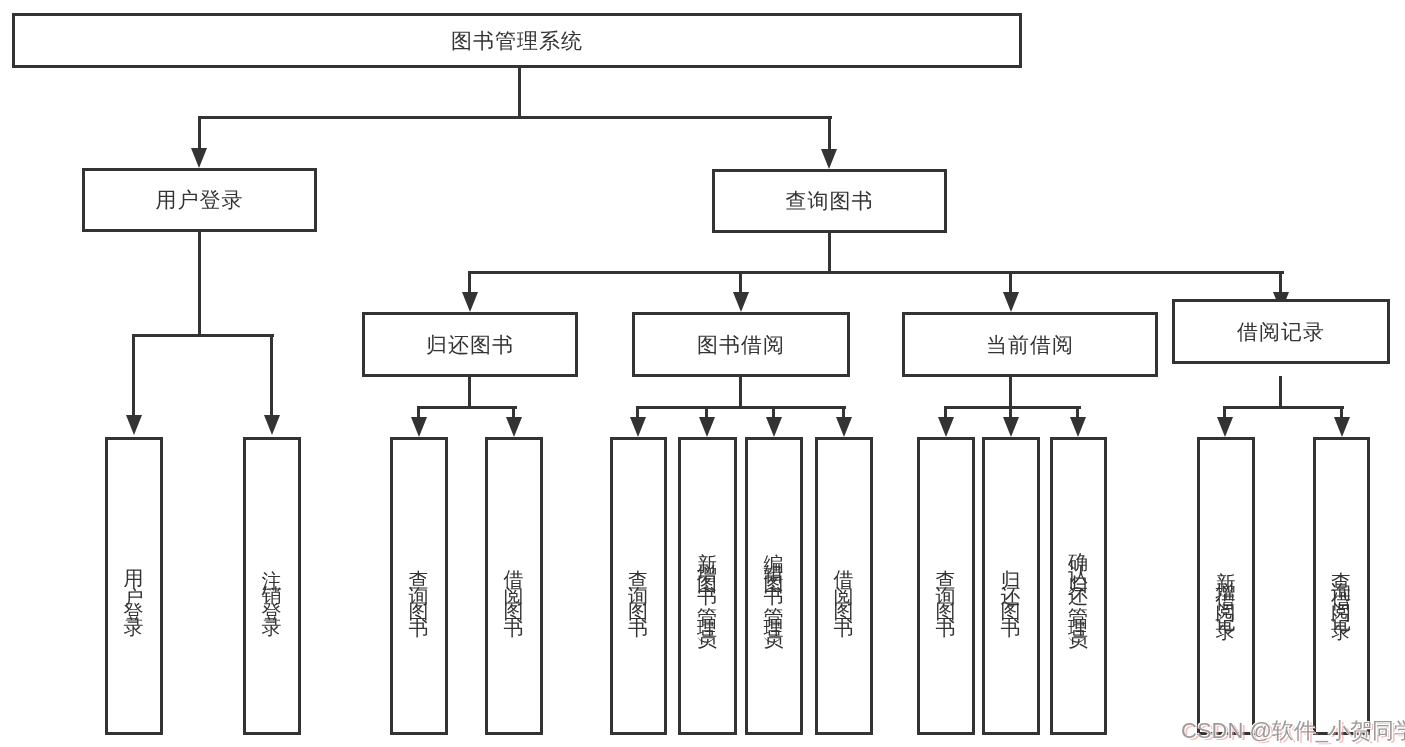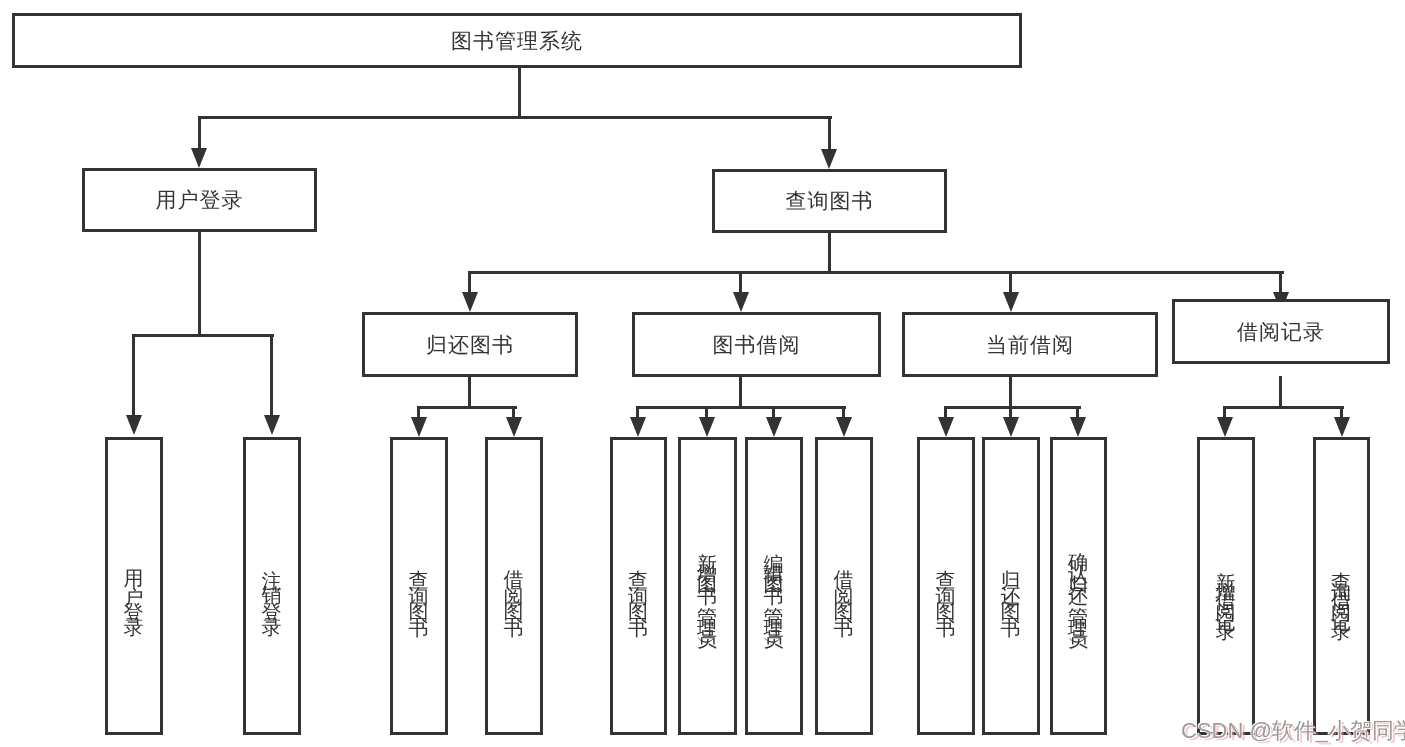--- a/index.html
+++ b/index.html
@@ -66,21 +66,21 @@
   <div class="line" style="left:739px;top:271px;width:3px;height:24px;"></div>
   <div class="ah" style="left:733px;top:292px;"></div>
   <div class="line" style="left:1009px;top:271px;width:3px;height:24px;"></div>
   <div class="ah" style="left:1003px;top:292px;"></div>
   <div class="line" style="left:1279px;top:271px;width:3px;height:24px;"></div>
   <div class="ah" style="left:1273px;top:292px;"></div>
 
   <div class="box h" style="left:362px;top:312px;width:216px;height:65px;">
     <span>归还图书</span>
   </div>
-  <div class="box h" style="left:632px;top:312px;width:249px;height:65px;">
+  <div class="box h" style="left:632px;top:312px;width:218px;height:65px;">
     <span>图书借阅</span>
   </div>
   <div class="box h" style="left:902px;top:312px;width:256px;height:65px;">
     <span>当前借阅</span>
   </div>
   <div class="box h" style="left:1172px;top:299px;width:218px;height:65px;">
     <span>借阅记录</span>
   </div>
 
   <div class="line" style="left:468px;top:376px;width:3px;height:31px;"></div>

